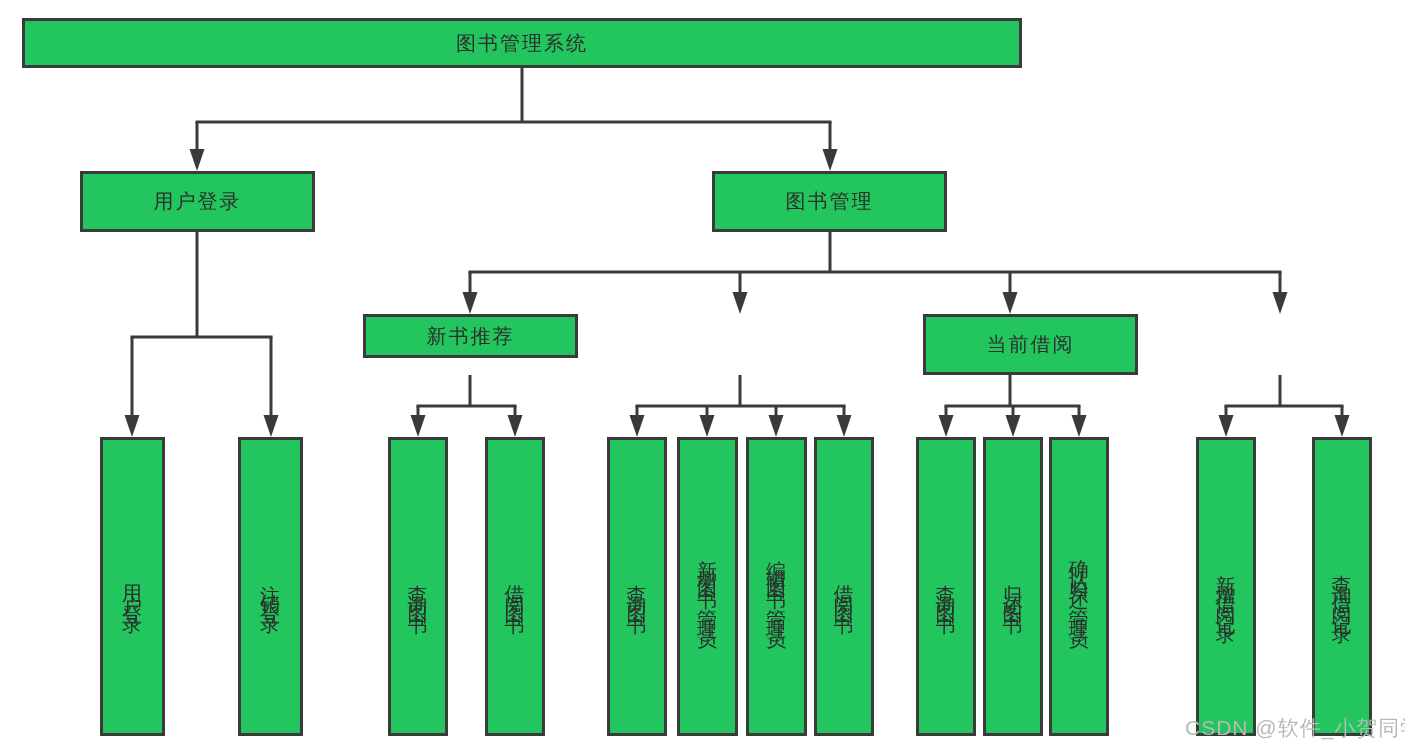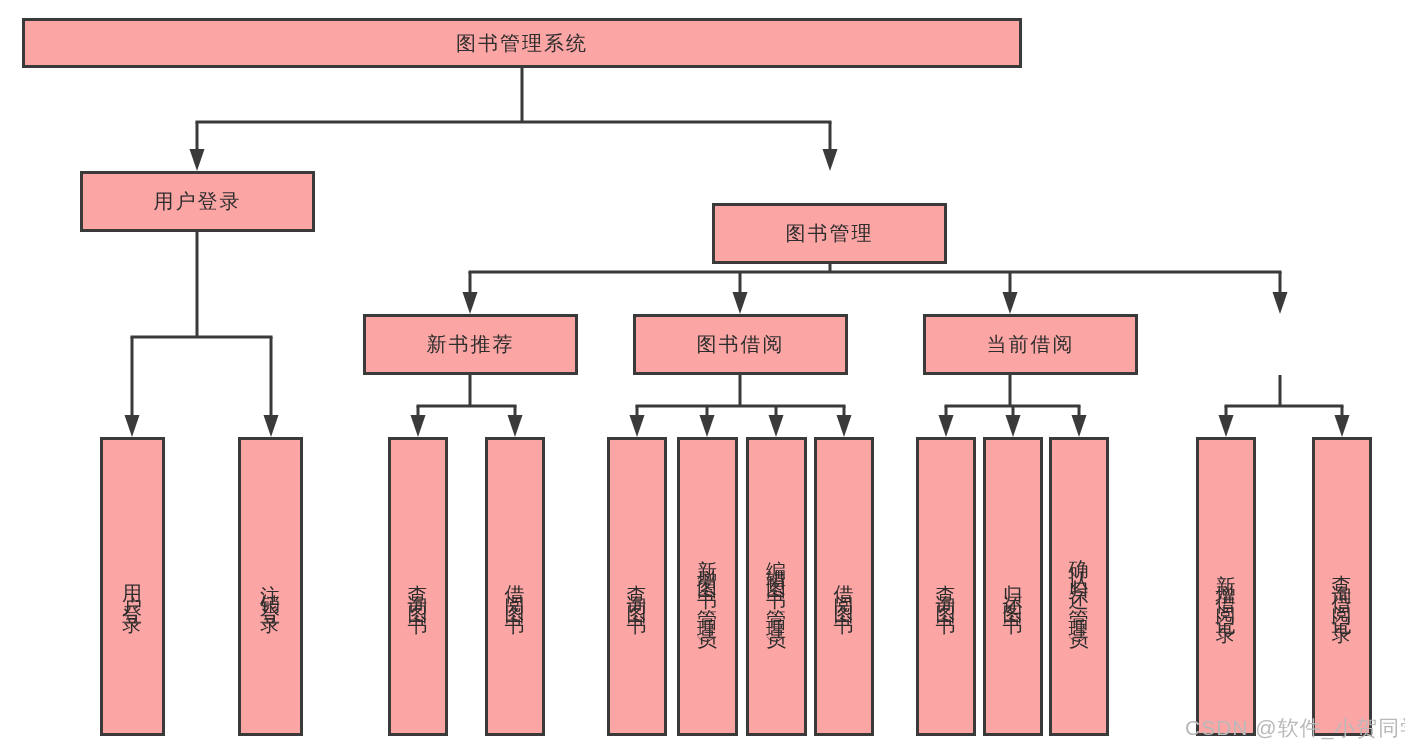--- a/index.html
+++ b/index.html
@@ -19,21 +19,21 @@
     position: absolute;
     left: 0;
     top: 0;
     width: 1405px;
     height: 747px;
     z-index: 1;
   }
   .node {
     position: absolute;
     box-sizing: border-box;
-    background: #fca5a5;
+    background: #22c55e;
     border: 3px solid #3a3a3a;
     display: flex;
     align-items: center;
     justify-content: center;
     color: #2d2d2d;
     font-size: 20px;
     letter-spacing: 2px;
     z-index: 2;
     text-align: center;
   }
@@ -109,24 +109,23 @@
       <line x1="1224.5" y1="406" x2="1343.5" y2="406" stroke="#3a3a3a" stroke-width="3"></line>
       <line x1="1226" y1="406" x2="1226" y2="425" stroke="#3a3a3a" stroke-width="3"></line>
       <polygon points="1218.5,415 1233.5,415 1226,437" fill="#3a3a3a"></polygon>
       <line x1="1342" y1="406" x2="1342" y2="425" stroke="#3a3a3a" stroke-width="3"></line>
       <polygon points="1334.5,415 1349.5,415 1342,437" fill="#3a3a3a"></polygon>
     </svg>
 
   <div class="node" style="left: 22px; top: 18px; width: 1000px; height: 50px; border-color: rgb(58, 58, 58); color: rgb(45, 45, 45);">图书管理系统</div>
 
   <div class="node" style="left: 80px; top: 171px; width: 235px; height: 61px; border-color: rgb(58, 58, 58); color: rgb(45, 45, 45);">用户登录</div>
-  <div class="node" style="left: 712px; top: 171px; width: 235px; height: 61px; border-color: rgb(58, 58, 58); color: rgb(45, 45, 45); margin-top: 32px;">图书管理</div>
+  <div class="node" style="left: 712px; top: 171px; width: 235px; height: 61px; border-color: rgb(58, 58, 58); color: rgb(45, 45, 45);">图书管理</div>
 
-  <div class="node" style="left: 363px; top: 314px; width: 215px; height: 61px; border-color: rgb(58, 58, 58); color: rgb(45, 45, 45);">新书推荐</div>
-  <div class="node" style="left: 633px; top: 314px; width: 215px; height: 61px; border-color: rgb(58, 58, 58); color: rgb(45, 45, 45);">图书借阅</div>
+  <div class="node" style="left: 363px; top: 314px; width: 215px; height: 44px; border-color: rgb(58, 58, 58); color: rgb(45, 45, 45);">新书推荐</div>
   <div class="node" style="left: 923px; top: 314px; width: 215px; height: 61px; border-color: rgb(58, 58, 58); color: rgb(45, 45, 45);">当前借阅</div>
 
   <div class="node leaf" style="left: 100px; top: 437px; width: 65px; height: 299px; border-color: rgb(58, 58, 58); color: rgb(45, 45, 45);">用户登录</div>
   <div class="node leaf" style="left: 238px; top: 437px; width: 65px; height: 299px; border-color: rgb(58, 58, 58); color: rgb(45, 45, 45);">注销登录</div>
 
   <div class="node leaf" style="left: 388px; top: 437px; width: 60px; height: 299px; border-color: rgb(58, 58, 58); color: rgb(45, 45, 45);">查询图书</div>
   <div class="node leaf" style="left: 485px; top: 437px; width: 60px; height: 299px; border-color: rgb(58, 58, 58); color: rgb(45, 45, 45);">借阅图书</div>
 
   <div class="node leaf" style="left: 607px; top: 437px; width: 60px; height: 299px; border-color: rgb(58, 58, 58); color: rgb(45, 45, 45);">查询图书</div>
   <div class="node leaf" style="left: 677px; top: 437px; width: 61px; height: 299px; border-color: rgb(58, 58, 58); color: rgb(45, 45, 45);">新增图书（管理员）</div>

